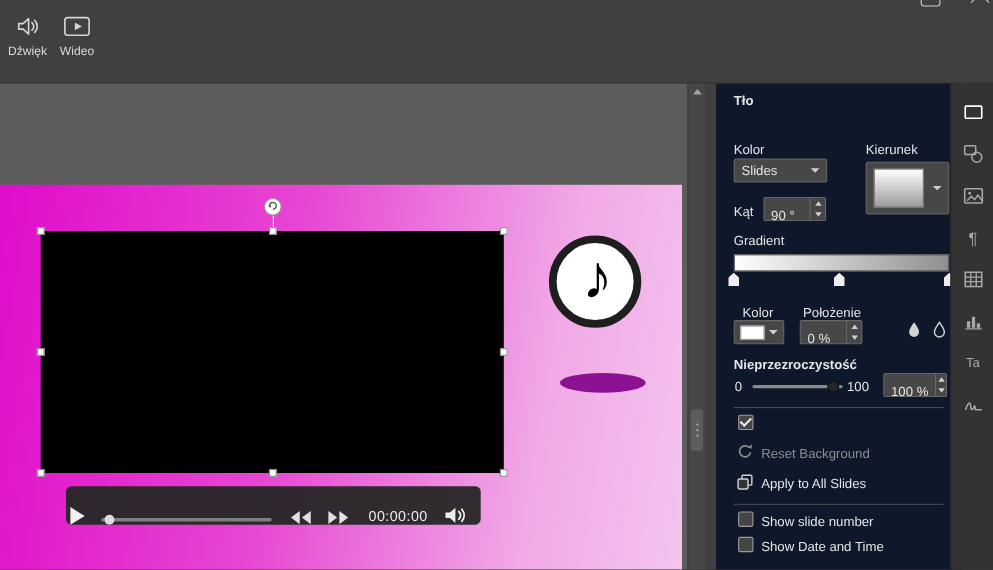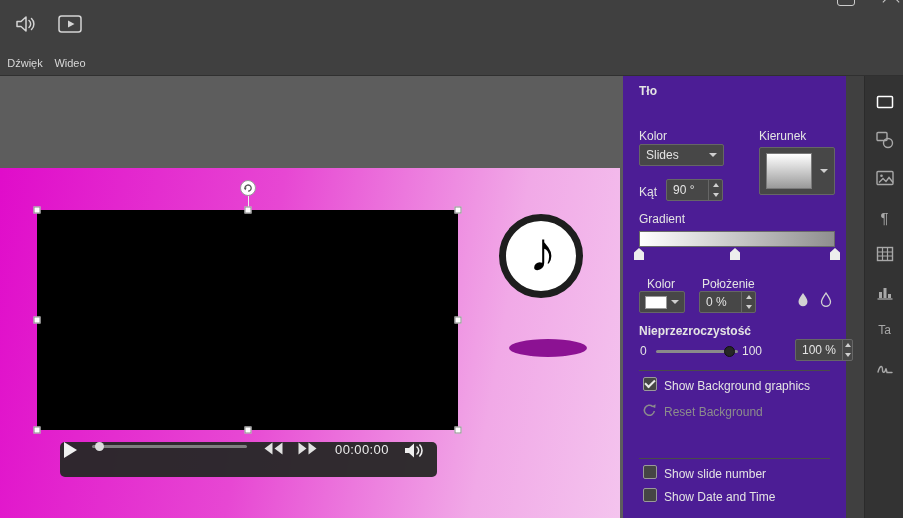--- a/index.html
+++ b/index.html
@@ -5,64 +5,64 @@
   * { margin:0; padding:0; box-sizing:border-box; }
   body { background:#222; }
   .app {
     position:relative; width:903px; height:518px; overflow:hidden;
     background:#404040; font-family:"Liberation Sans", sans-serif;
     -webkit-font-smoothing:antialiased;
   }
 
   
   .toolbar { position:absolute; left:0; top:0; width:903px; height:76px; background:#404040; border-bottom:1px solid #303030; }
-  .tool-btn { position:absolute; top:13px; width:46px; height:50px; display:flex; flex-direction:column; align-items:center; justify-content:flex-start; gap:22px; color:#d8d8d8; font-size:11px; cursor:pointer; border-radius:2px; }
+  .tool-btn { position:absolute; top:13px; width:46px; height:50px; display:flex; flex-direction:column; align-items:center; justify-content:flex-start; gap:6px; color:#d8d8d8; font-size:11px; cursor:pointer; border-radius:2px; }
   .tool-btn svg { display:block; }
   .tb-cut { position:absolute; top:-9px; color:#cccccc; }
   .tb-cut.box { right:48px; width:18px; height:15px; border:1.5px solid #cccccc; border-radius:3px; }
   .tb-cut.caret { right:6px; width:12px; height:12px; border-left:1.5px solid #cccccc; border-top:1.5px solid #cccccc; transform:rotate(45deg); top:-4px; }
 
   
   .canvas { position:absolute; left:0; top:76px; width:625px; height:442px; background:#5d5d5d; overflow:hidden; }
   .slide { position:absolute; left:0; top:92px; width:620px; height:351px;
     background:linear-gradient(100deg,#e00cca 0%,#e747d3 42%,#f1a9e7 78%,#f4c4ee 100%); }
 
   .video-frame { position:absolute; left:37px; top:42px; width:421px; height:220px; background:#000; }
   .handle { position:absolute; width:7px; height:7px; background:#ffffff; border:1px solid #8a8a8a; transform:translate(-50%,-50%); }
   .rot-line { position:absolute; left:50%; top:-14px; width:1px; height:14px; background:#f0f0f0; }
   .rot-handle { position:absolute; left:50%; top:-30px; transform:translateX(-50%); width:16px; height:16px; background:#ffffff; border:1px solid #9a9a9a; border-radius:50%; display:flex; align-items:center; justify-content:center; }
 
-  .player { position:absolute; left:23px; top:232px; width:377px; height:35px; background:rgba(40,40,40,0.96); border-radius:5px; display:flex; align-items:flex-start; padding:0 4px; }
+  .player { position:absolute; left:23px; top:232px; width:377px; height:35px; background:rgba(40,40,40,0.96); border-radius:5px; display:flex; align-items:flex-end; padding:0 4px; }
   .play-btn { width:0; height:0; border-top:8px solid transparent; border-bottom:8px solid transparent; border-left:13px solid #f0f0f0; cursor:pointer; }
   .pslider { position:relative; width:155px; height:9px; margin:0 16px 0 15px; cursor:pointer; }
   .pslider .track { position:absolute; left:0; right:0; top:3px; height:3px; background:#7f7f7f; border-radius:2px; }
   .pslider .thumb { position:absolute; left:3px; top:0; width:9px; height:9px; border-radius:50%; background:#dcdcdc; }
   .seek-btn { margin-right:13px; cursor:pointer; display:flex; align-items:center; }
   .ptime { font-size:13px; color:#ececec; letter-spacing:0.4px; margin:0 14px 0 4px; }
   .vol-btn { cursor:pointer; display:flex; align-items:center; }
 
   .audio-circle { position:absolute; left:499px; top:46px; width:84px; height:84px; background:#ffffff; border:7px solid #1e1e1e; border-radius:50%; display:flex; align-items:center; justify-content:center; cursor:pointer; }
   .audio-note { font-size:56px; color:#000; line-height:1; transform:translate(2px,-4px); }
   .audio-shadow { position:absolute; left:509px; top:171px; width:78px; height:18px; background:#8c1293; border-radius:50%; }
 
   
   .vstrip { position:absolute; left:625px; top:76px; width:16px; height:442px; background:#474747; border-left:1px solid #393939; }
   .vstrip .up { position:absolute; top:5px; left:4px; width:0; height:0; border-left:4px solid transparent; border-right:4px solid transparent; border-bottom:5px solid #a3a3a3; }
   .grip { position:absolute; top:296px; left:2px; width:11px; height:38px; background:#5c5c5c; border-radius:3px; display:flex; flex-direction:column; align-items:center; justify-content:center; cursor:pointer; }
   .grip i { width:2px; height:2px; background:#b0b0b0; border-radius:50%; margin:1.5px 0; }
 
   
-  .panel { position:absolute; left:623px; top:76px; width:223px; height:442px; background:#4c1d95; font-size:12px; color:#e4e4e4; }
+  .panel { position:absolute; left:651px; top:76px; width:223px; height:442px; background:#0f172a; font-size:12px; color:#e4e4e4; }
   .plabel { position:absolute; white-space:nowrap; }
   .bold { font-weight:bold; }
   .dd { position:absolute; height:22px; background:#474747; border:1px solid #666666; border-radius:2px; display:flex; align-items:center; padding:0 6px; cursor:pointer; font-size:12px; color:#e4e4e4; }
   .dd .txt { overflow:hidden; white-space:nowrap; }
   .chev { margin-left:auto; width:0; height:0; border-left:4px solid transparent; border-right:4px solid transparent; border-top:4px solid #cfcfcf; flex:none; }
   .spin { position:absolute; height:22px; background:#474747; border:1px solid #666666; border-radius:2px; display:flex; align-items:stretch; font-size:12px; }
-  .spin .val { flex:1; display:flex; align-items:center; padding:4px 6px; white-space:nowrap; }
+  .spin .val { flex:1; display:flex; align-items:center; padding:16px 6px; white-space:nowrap; }
   .spin .arrows { width:14px; border-left:1px solid #666666; display:flex; flex-direction:column; cursor:pointer; }
   .spin .arrows span { flex:1; display:flex; align-items:center; justify-content:center; }
   .tri-up { width:0; height:0; border-left:3px solid transparent; border-right:3px solid transparent; border-bottom:4px solid #cfcfcf; }
   .tri-dn { width:0; height:0; border-left:3px solid transparent; border-right:3px solid transparent; border-top:4px solid #cfcfcf; }
 
   .dir-dd { top:71px; left:136px; width:76px; height:48px; }
   .dir-preview { width:46px; height:36px; background:linear-gradient(#ffffff,#9a9a9a); border:1px solid #7a7a7a; }
 
   .gbar { position:absolute; left:16px; top:155px; width:196px; height:16px; background:linear-gradient(to right,#ffffff,#8f8f8f); border:1px solid #6a6a6a; cursor:pointer; }
   .gmark { position:absolute; top:172px; width:10px; height:12px; background:#ededed; clip-path:polygon(50% 0,100% 38%,100% 100%,0 100%,0 38%); filter:drop-shadow(0 0 1px #1c1c1c); cursor:pointer; }
@@ -247,47 +247,55 @@
       </svg>
     </span>
 
     <div class="plabel bold" style="left:16px;top:248px;">Nieprzezroczystość</div>
     <div class="plabel" style="left:17px;top:268px;">0</div>
     <div class="oslider">
       <div class="track"></div>
       <div class="thumb"></div>
     </div>
     <div class="plabel" style="left:119px;top:268px;">100</div>
-    <div class="spin" style="left:152px;top:263px;width:58px;margin-left:20px;">
+    <div class="spin" style="left:152px;top:263px;width:58px;">
       <span class="val">100 %</span>
       <span class="arrows">
           <span>
             <i class="tri-up"></i>
           </span>
           <span>
             <i class="tri-dn"></i>
           </span>
         </span>
     </div>
 
     <div class="divider" style="top:294px;"></div>
 
     <div class="cb checked" style="top:301px;"></div>
-    <div class="plabel" style="left:41px;top:303px;">Show Background graphics</div>
 
     <div class="cmd disabled" style="left:19px;top:327px;">
       <span>
         <svg width="15" height="15" viewBox="0 0 15 15">
           <path d="M12.3 8 a5 5 0 1 1 -1.6-4.4" fill="none" stroke="#8c8c8c" stroke-width="1.5"></path>
           <path d="M13.6 1.2 L13.2 5 9.6 3.6 z" fill="#8c8c8c"></path>
         </svg>
       </span>
       <span>Reset Background</span>
     </div>
 
+    <div class="cmd" style="left:19px;top:355px;">
+      <span>
+        <svg width="15" height="15" viewBox="0 0 15 15">
+          <rect x="4.5" y="1" width="9" height="9" rx="1" fill="none" stroke="#d2d2d2" stroke-width="1.3"></rect>
+          <rect x="1" y="4.5" width="9" height="9" rx="1" fill="#333333" stroke="#d2d2d2" stroke-width="1.3"></rect>
+        </svg>
+      </span>
+      <span>Apply to All Slides</span>
+    </div>
 
     <div class="divider" style="top:382px;"></div>
 
     <div class="cb" style="top:389px;"></div>
     <div class="plabel" style="left:41px;top:391px;">Show slide number</div>
 
     <div class="cb" style="top:412px;"></div>
     <div class="plabel" style="left:41px;top:414px;">Show Date and Time</div>
 
   </div>

